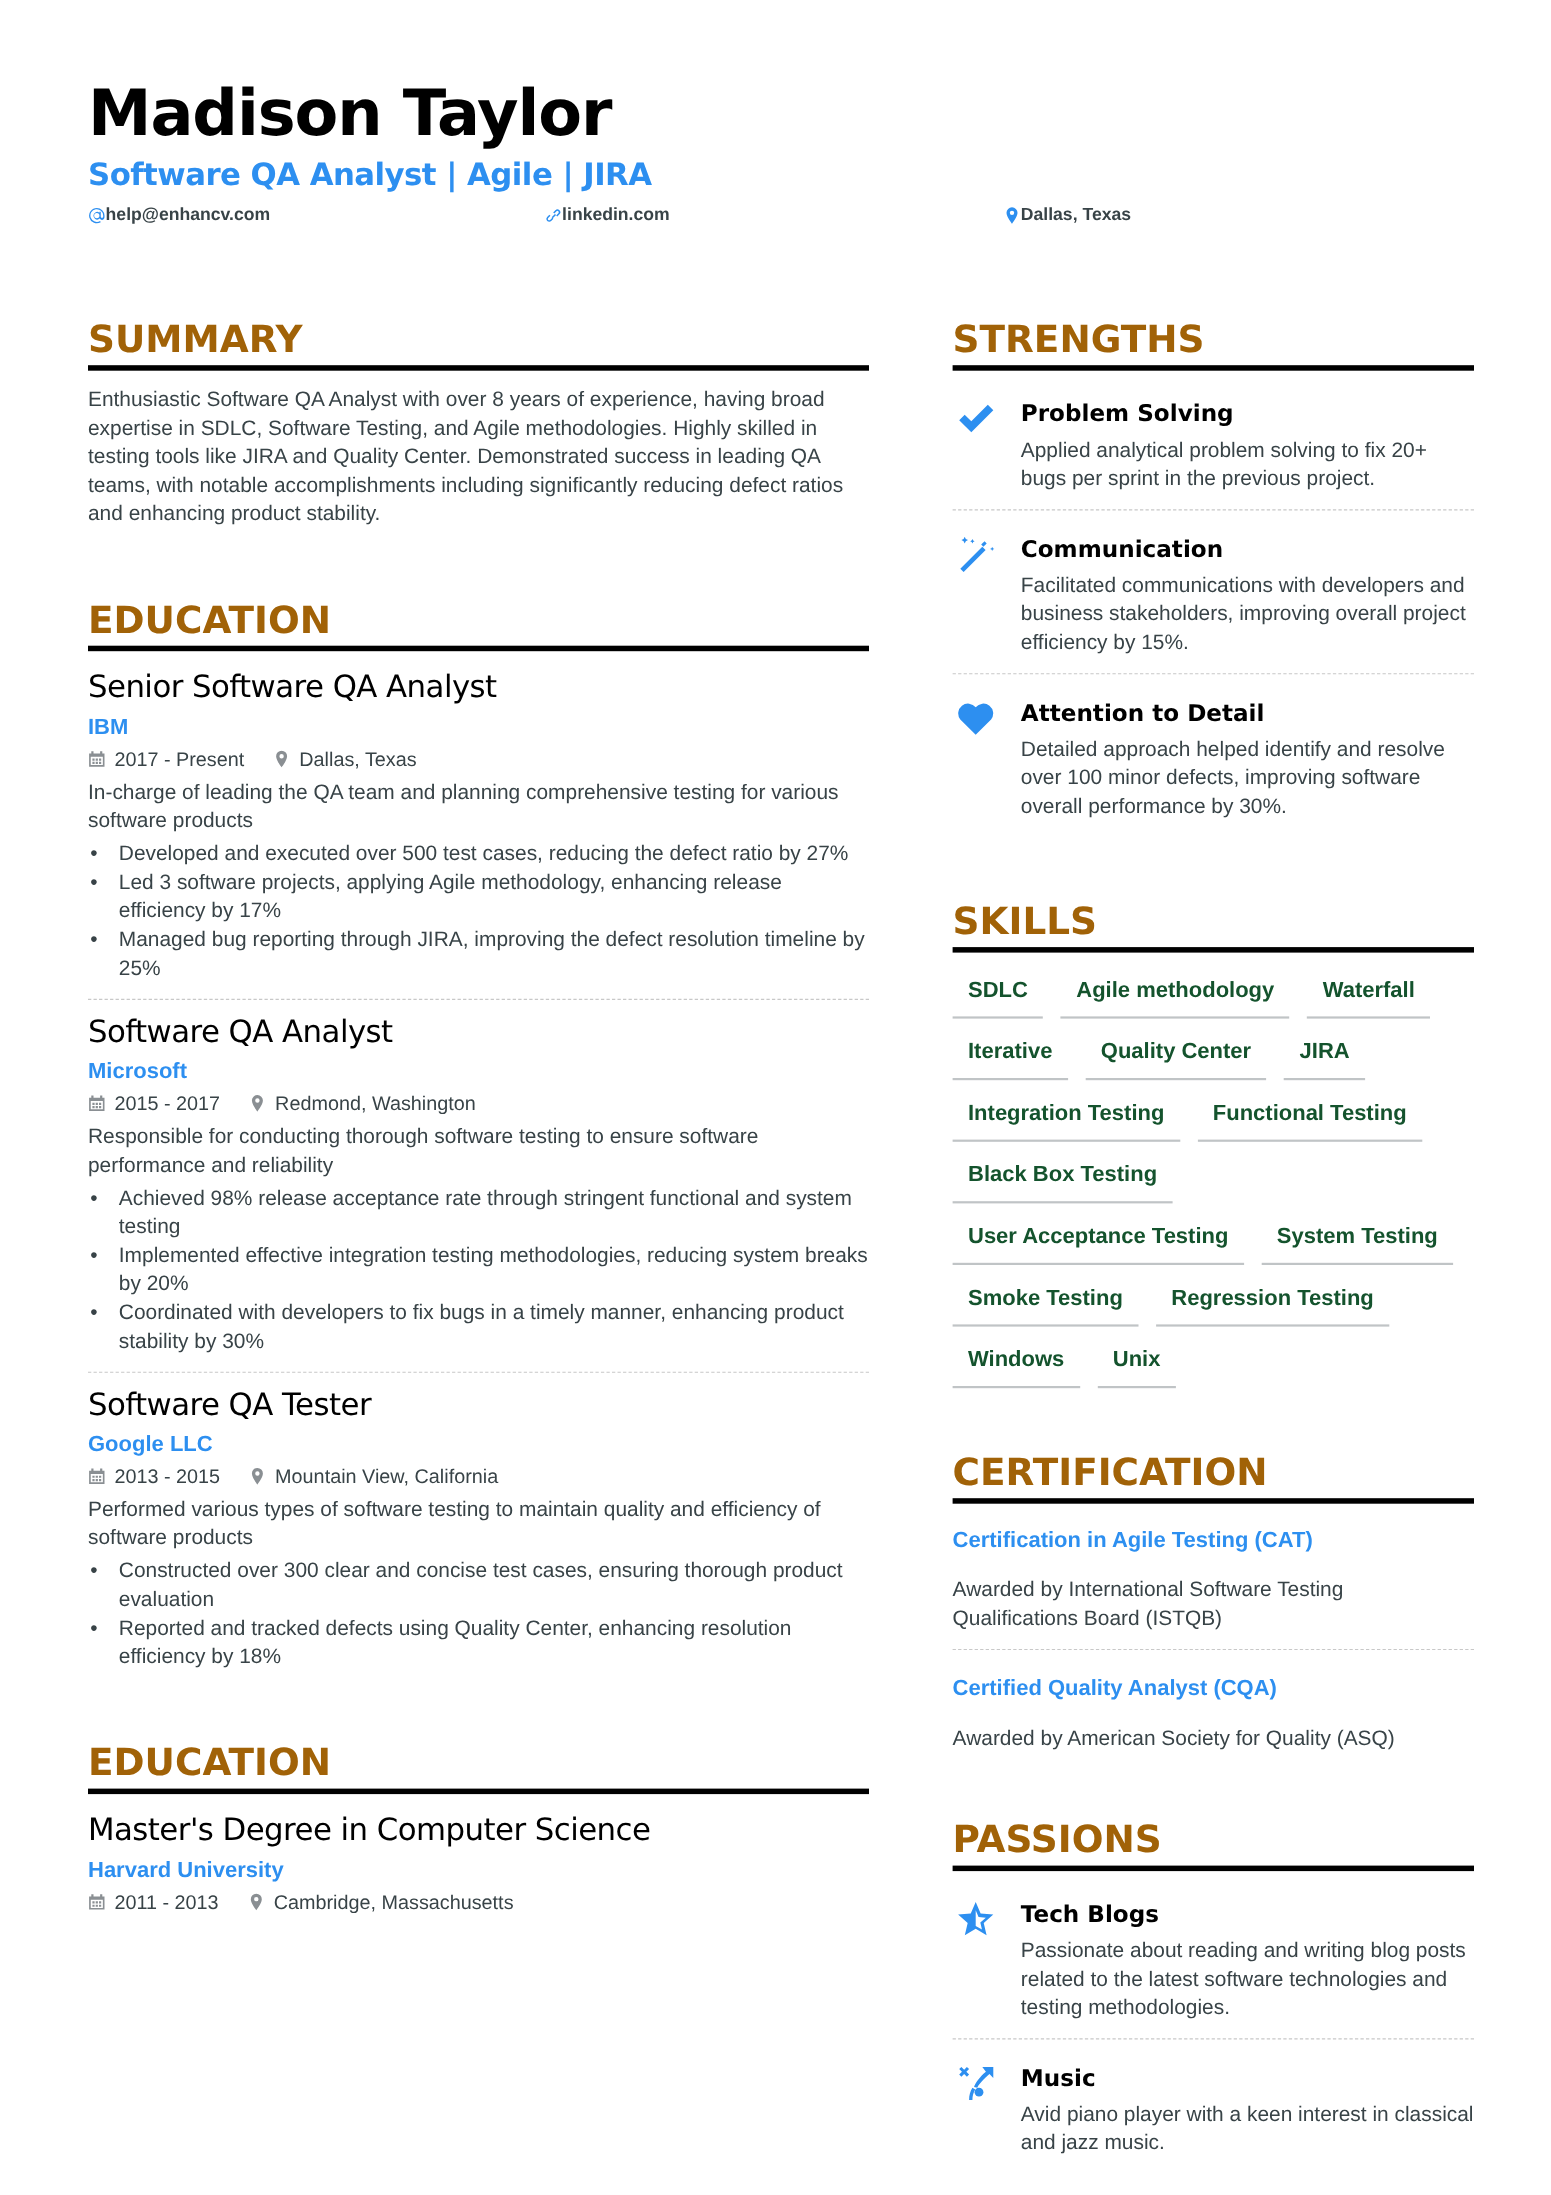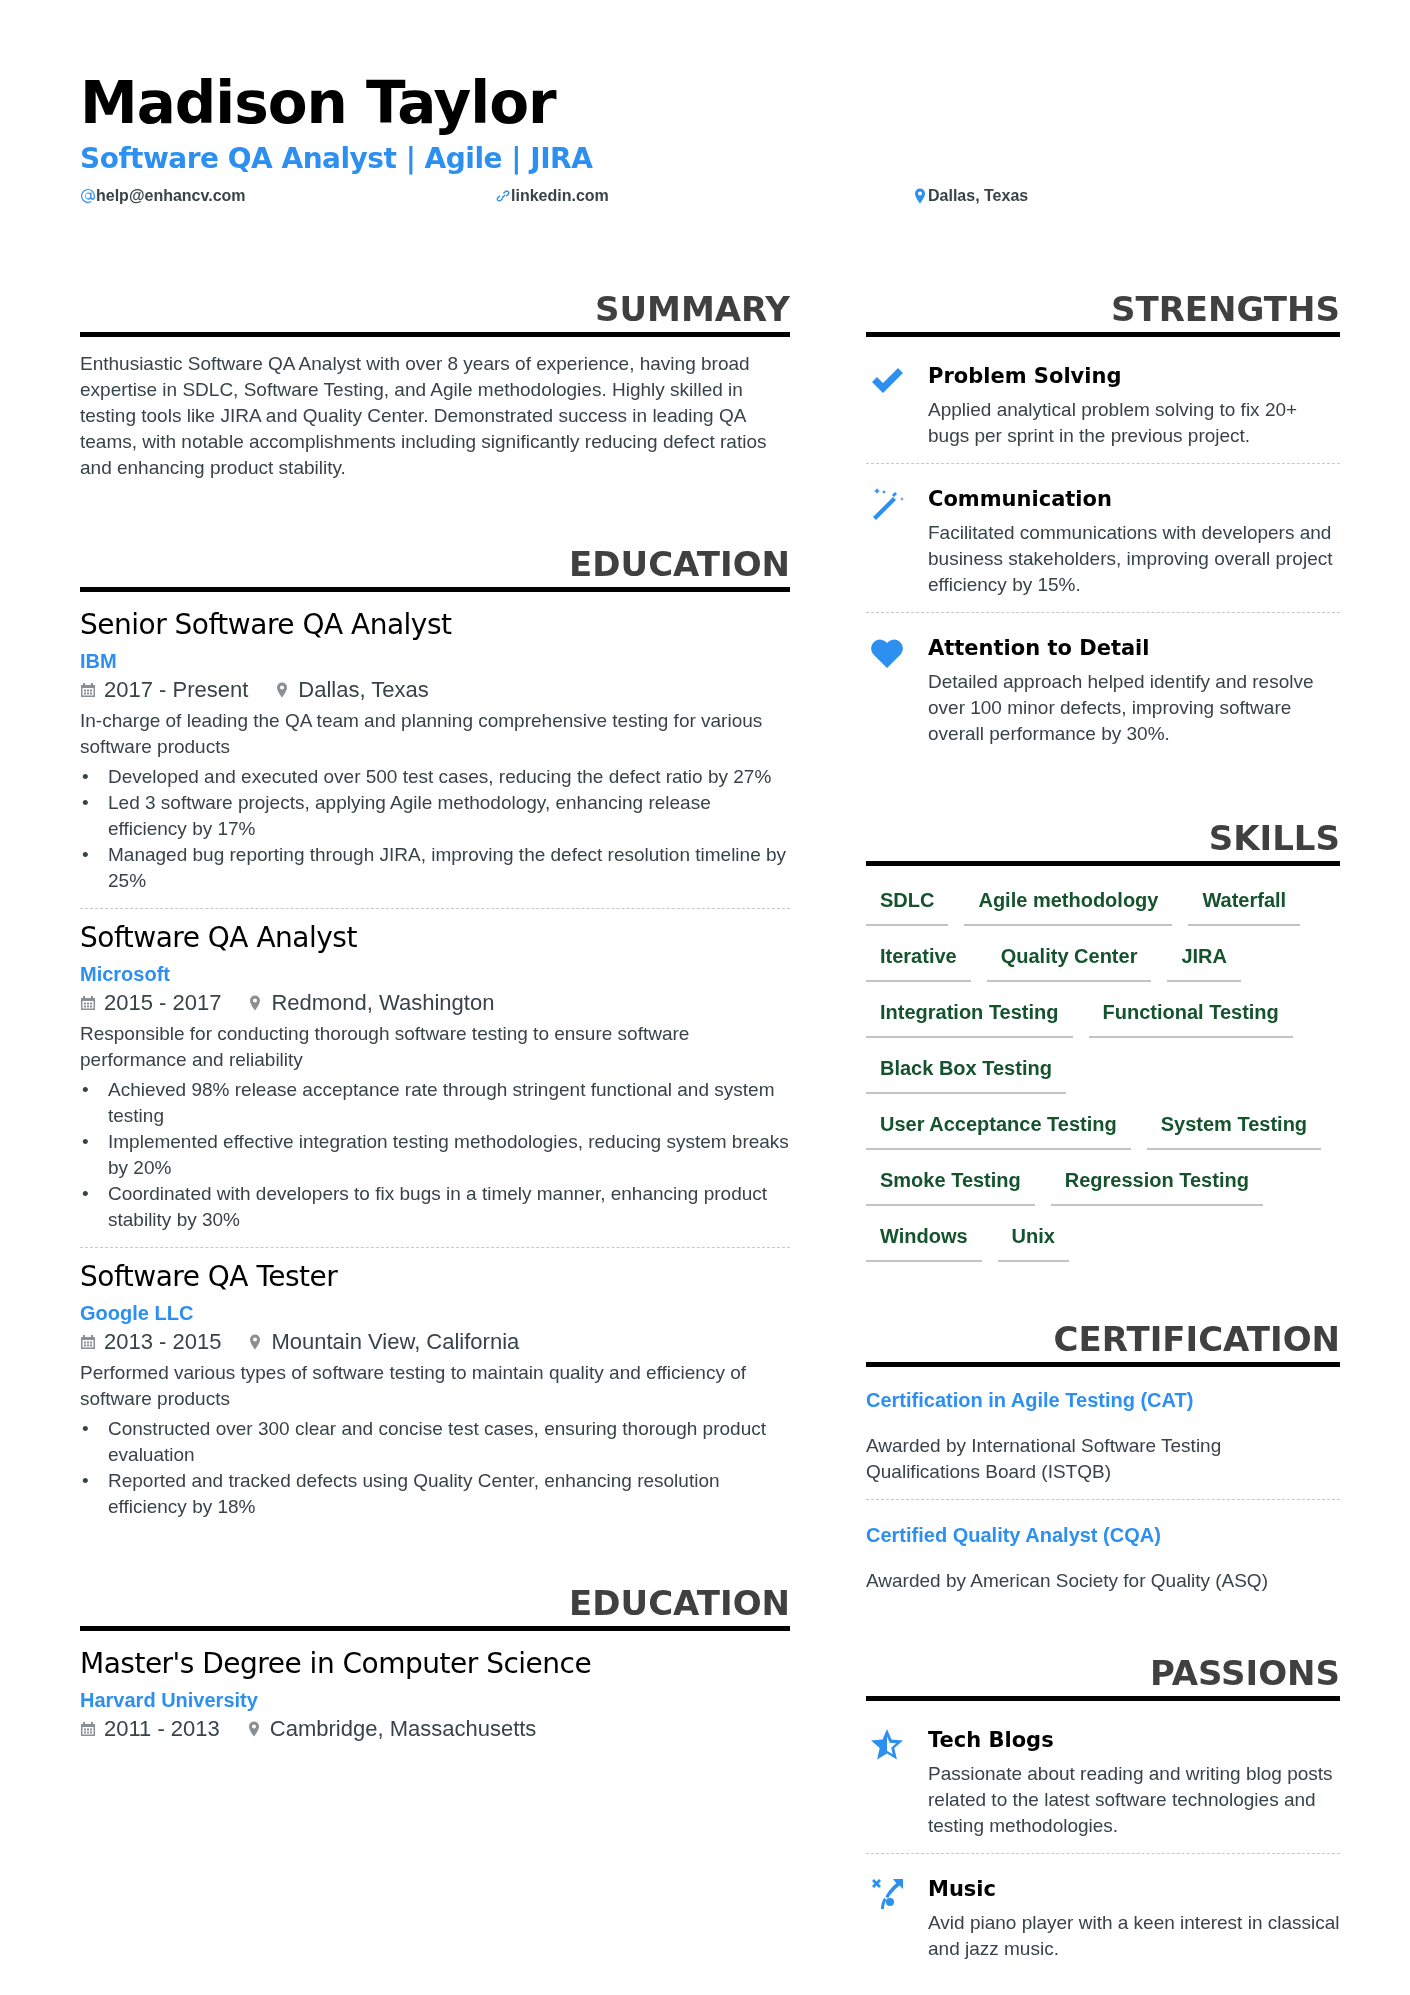--- a/index.html
+++ b/index.html
@@ -11,30 +11,30 @@
   .name { font-family: "DejaVu Sans", sans-serif; font-weight: bold; font-size: 58px; color: #000; letter-spacing: -1px; line-height: 70px; }
   .headline { font-family: "DejaVu Sans", sans-serif; font-weight: bold; font-size: 28px; color: #2d8ff0; margin-top: 4px; letter-spacing: -0.5px; }
   .contacts { position: relative; height: 24px; margin-top: 12px; font-size: 16px; font-weight: bold; color: #384347; }
   .contact { position: absolute; top: 0; display: flex; align-items: center; gap: 0; }
   .contact svg { width: 16px; height: 16px; fill: #2d8ff0; }
 
   
   .col-left { position: absolute; left: 80px; top: 288px; width: 710px; }
   .col-right { position: absolute; left: 866px; top: 288px; width: 474px; }
 
-  .section-title { font-family: "DejaVu Sans", sans-serif; font-weight: bold; font-size: 34px; color: #404040; letter-spacing: 0px; line-height: 42px; padding-bottom: 2px; border-bottom: 5px solid #000; margin-bottom: 14px; text-align: right; }
+  .section-title { font-family: "DejaVu Sans", sans-serif; font-weight: bold; font-size: 34px; color: #a16207; letter-spacing: 0px; line-height: 42px; padding-bottom: 2px; border-bottom: 5px solid #000; margin-bottom: 14px; }
 
   .body-text { font-size: 19px; line-height: 26px; color: #384347; }
 
   
   .job { padding-bottom: 14px; }
   .job + .job { border-top: 1px dashed #c8c8c8; padding-top: 10px; }
   .job-title { font-family: "DejaVu Sans", sans-serif; font-weight: normal; font-size: 28px; color: #000; line-height: 38px; letter-spacing: -0.5px; }
   .company { font-size: 20px; font-weight: bold; color: #2d8ff0; line-height: 30px; margin-top: 2px; }
-  .meta { display: flex; align-items: center; gap: 26px; font-size: 22px; color: #384347; line-height: 28px; }
+  .meta { display: flex; align-items: center; gap: 26px; font-size: 18px; color: #384347; line-height: 28px; }
   .meta span.item { display: flex; align-items: center; gap: 8px; }
   .meta svg { width: 16px; height: 16px; fill: #8a8f93; }
   .desc { font-size: 19px; line-height: 26px; margin-top: 4px; }
   ul.bullets { list-style: none; margin-top: 4px; }
   ul.bullets li { position: relative; padding-left: 28px; font-size: 19px; line-height: 26px; }
   ul.bullets li::before { content: "•"; position: absolute; left: 2px; top: 0; color: #384347; }
 
   
   .feature { display: flex; gap: 20px; padding: 10px 0 14px 0; }
   .feature + .feature { border-top: 1px dashed #c8c8c8; padding-top: 20px; }

